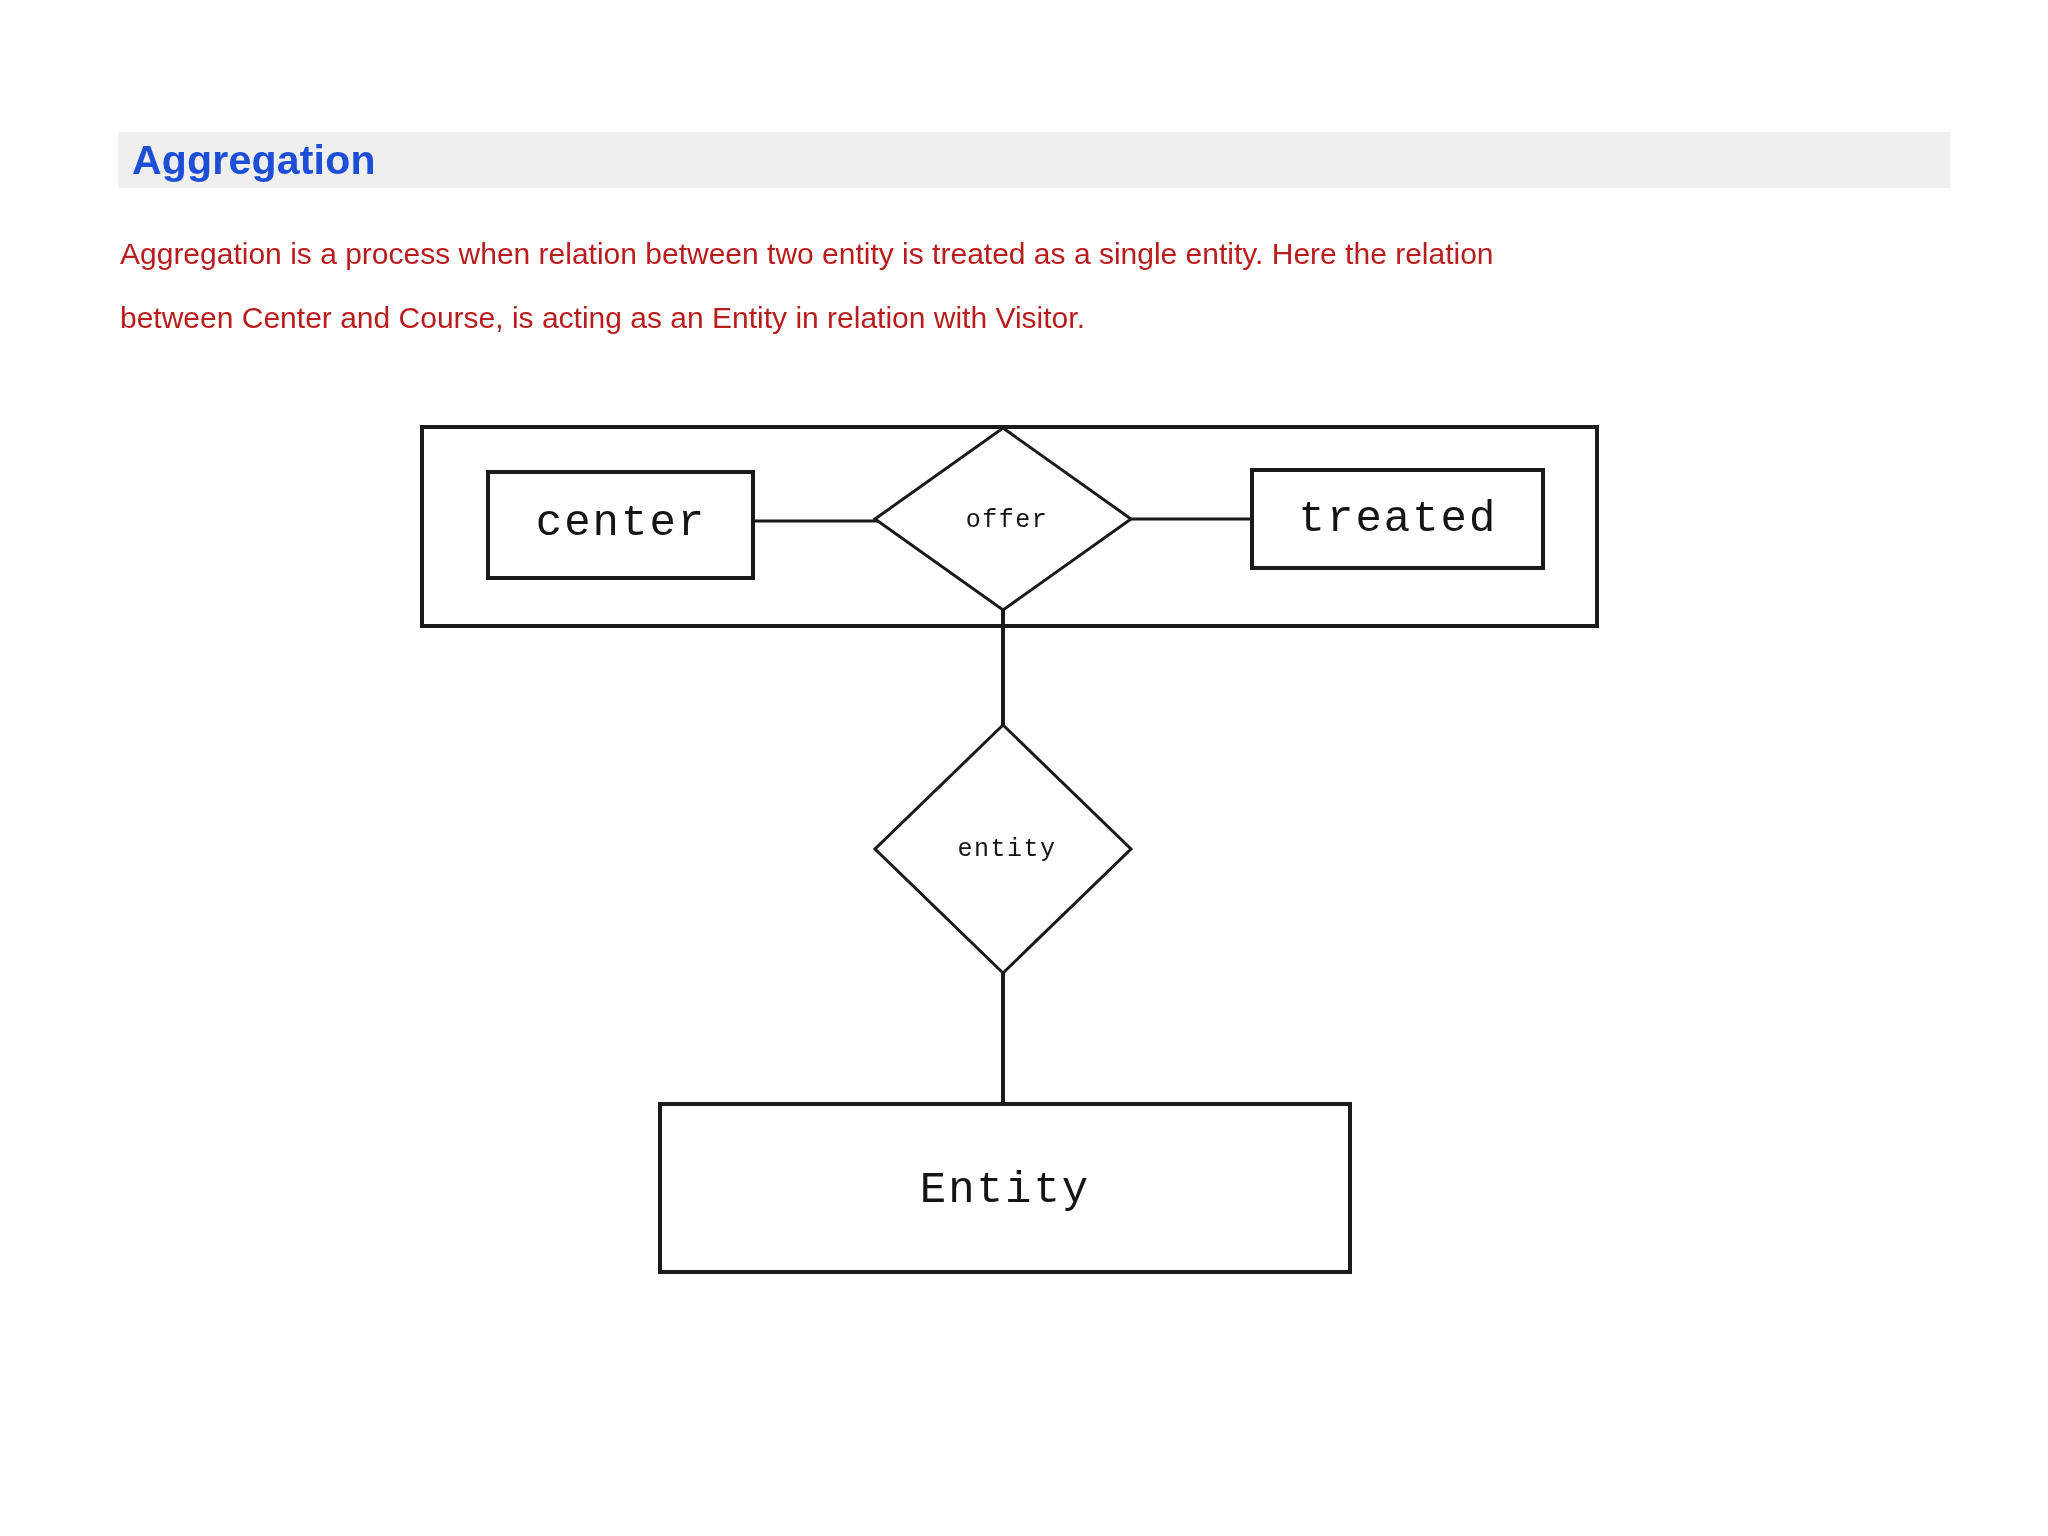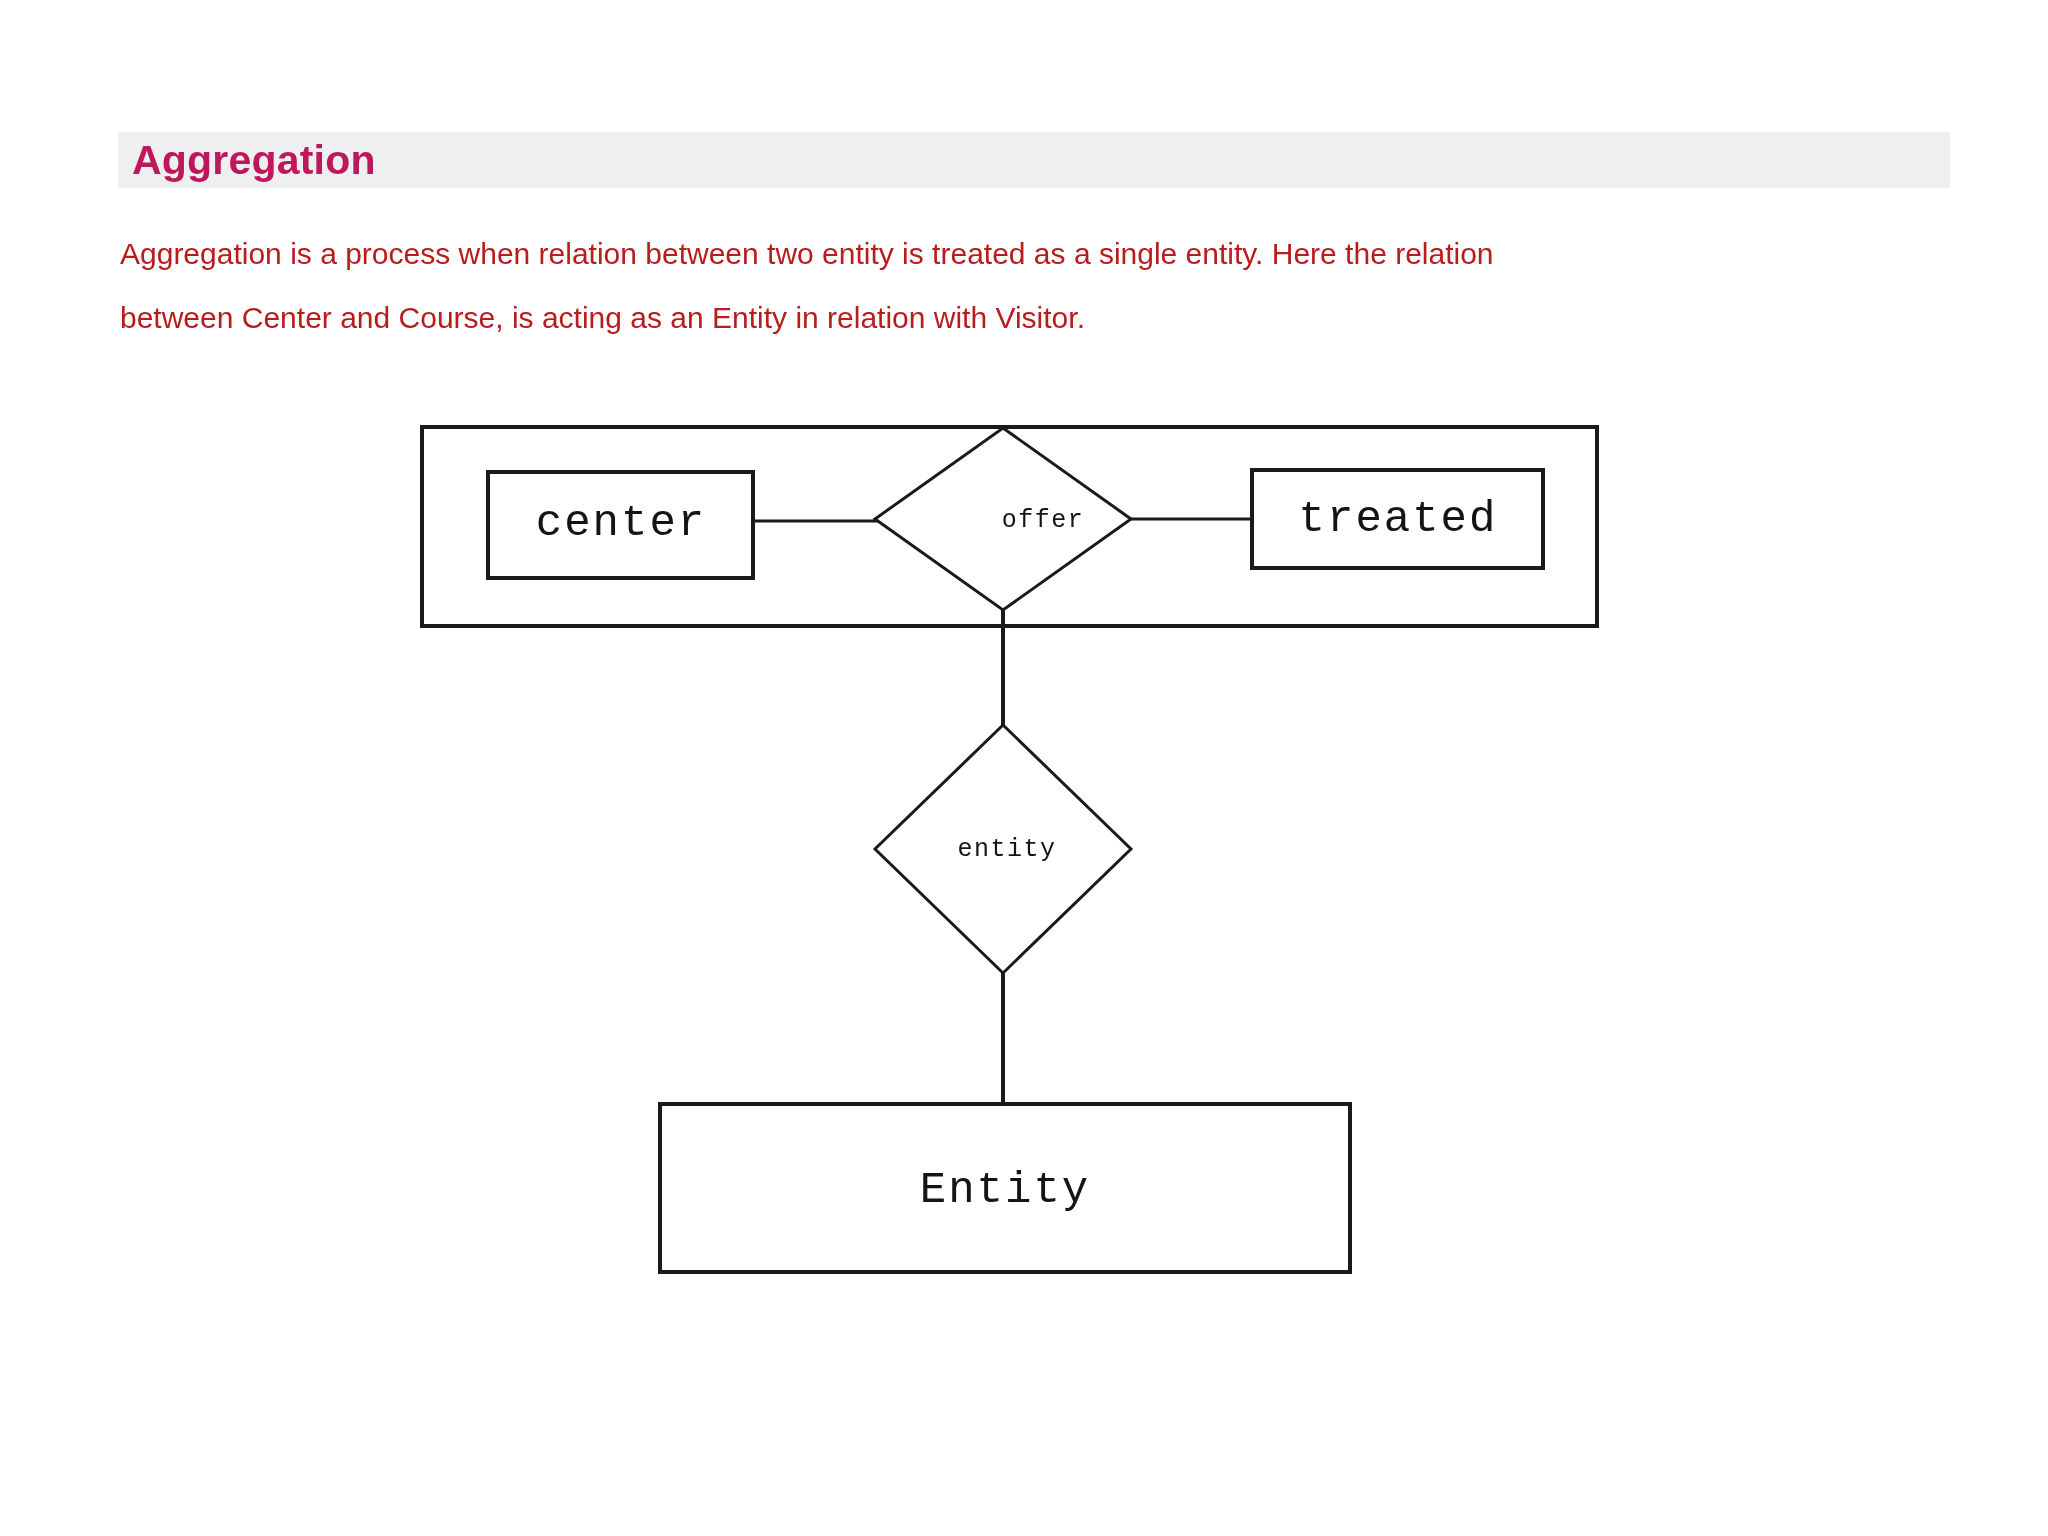--- a/index.html
+++ b/index.html
@@ -25,21 +25,21 @@
     height: 56px;
     background: #efefef;
   }
   .heading-title {
     position: absolute;
     left: 132px;
     top: 134px;
     font-family: "Liberation Sans", sans-serif;
     font-size: 41px;
     font-weight: bold;
-    color: #be185d;
+    color: #1d4ed8;
     letter-spacing: 0.2px;
     line-height: 52px;
     white-space: nowrap;
   }
 
   
   .body-paragraph {
     position: absolute;
     left: 120px;
     top: 222px;
@@ -109,15 +109,15 @@
     <rect x="660" y="1104" width="690" height="168" fill="#ffffff" stroke="#1a1a1a" stroke-width="4"></rect>
   </svg>
 </div>
 
 <div class="node-label label-entity" style="left:621px; top:523px;">center</div>
 
 <div class="node-label label-entity" style="left:1398px; top:519px;">treated</div>
 
 <div class="node-label label-entity" style="left:1005px; top:1190px;">Entity</div>
 
-<div class="node-label label-rel" style="left:1007px; top:520px;margin-left:36px;">offer</div>
+<div class="node-label label-rel" style="left:1007px; top:520px;">offer</div>
 
 <div class="node-label label-rel" style="left:1007px; top:849px;">entity</div>
 
 </body></html>

